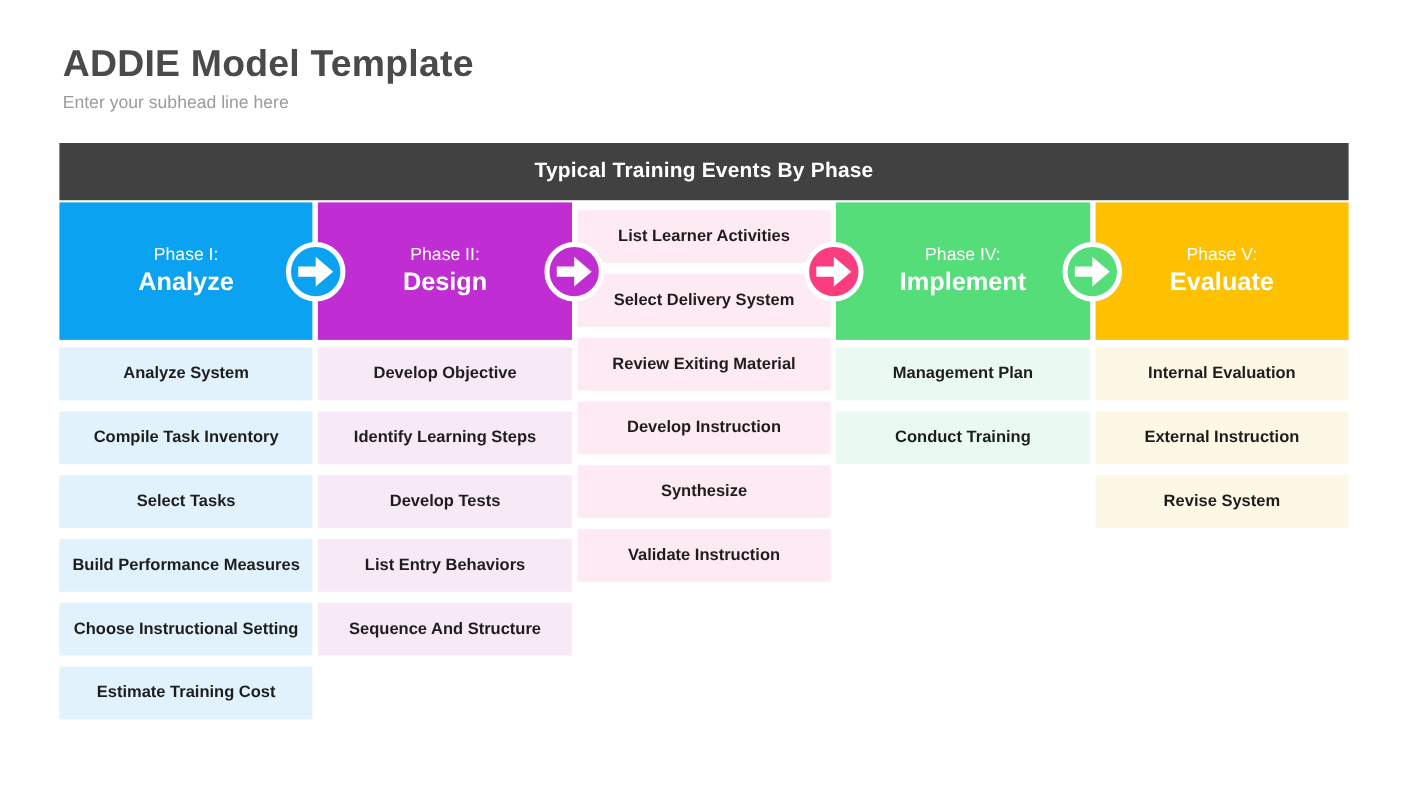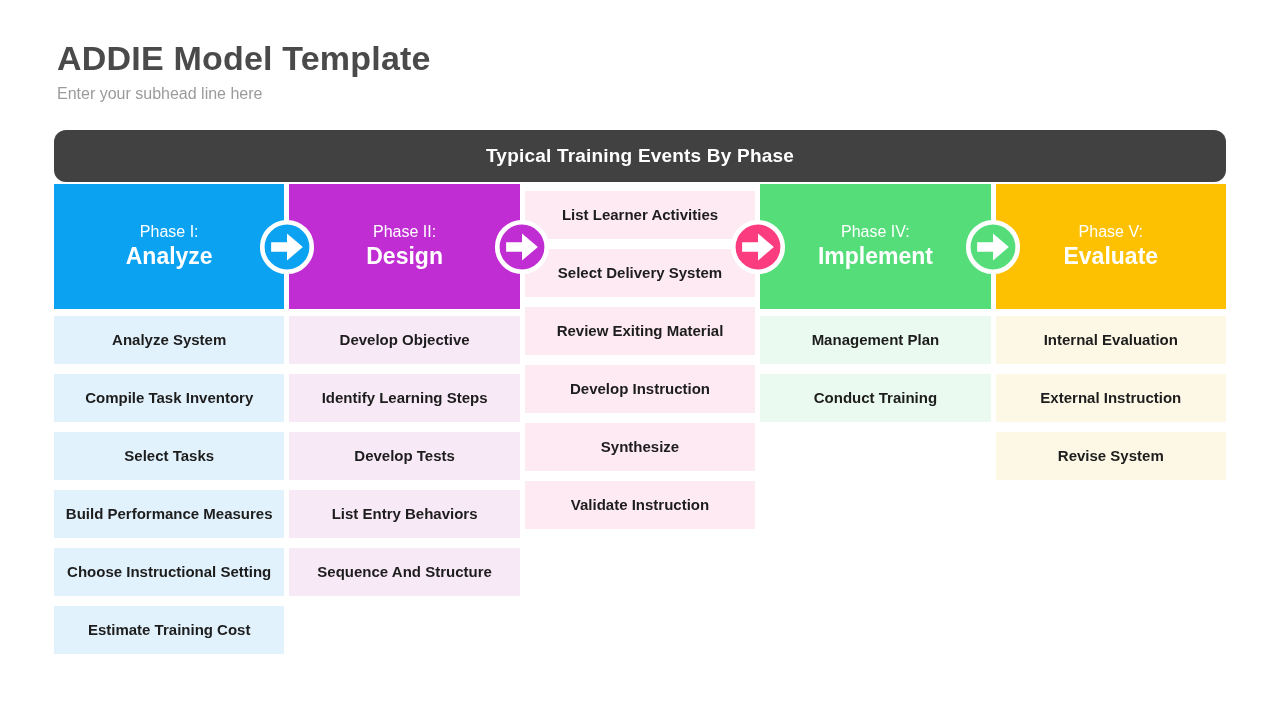--- a/index.html
+++ b/index.html
@@ -42,21 +42,20 @@
   .banner {
     height: 52px;
     background: #414141;
     color: #ffffff;
     font-size: 19px;
     font-weight: 700;
     display: flex;
     align-items: center;
     justify-content: center;
     letter-spacing: 0.2px;
-    border-radius: 12px;
   }
   .columns {
     margin-top: 2px;
     display: grid;
     grid-template-columns: repeat(5, 1fr);
     column-gap: 5px;
   }
   .column {
     position: relative;
   }

